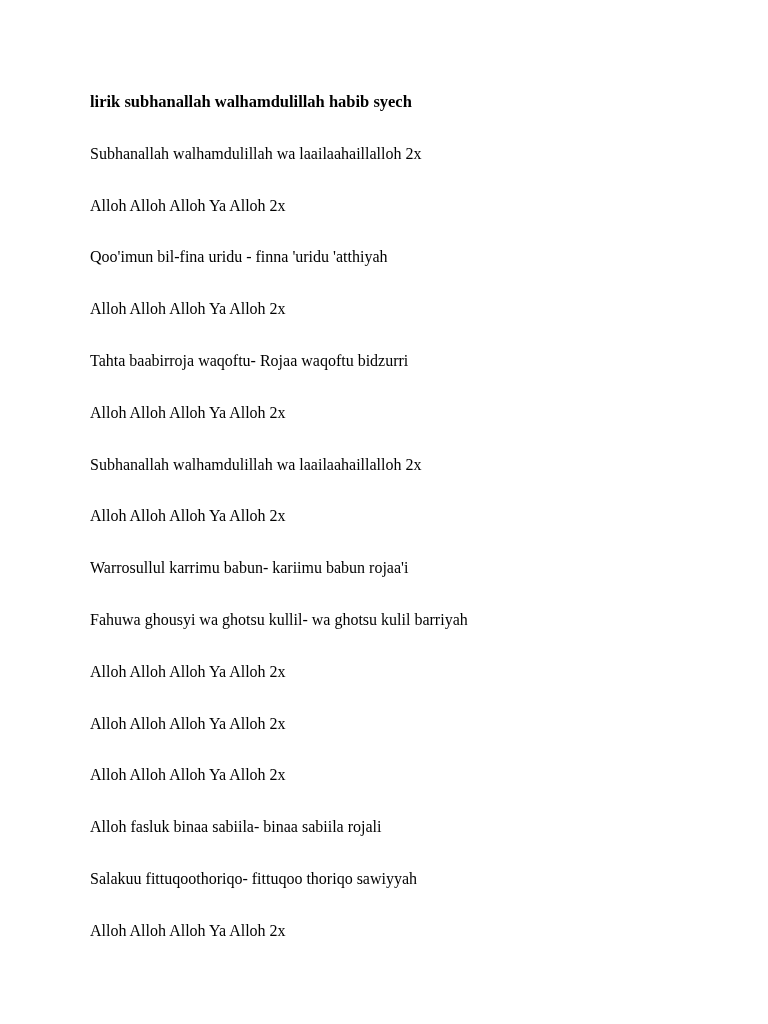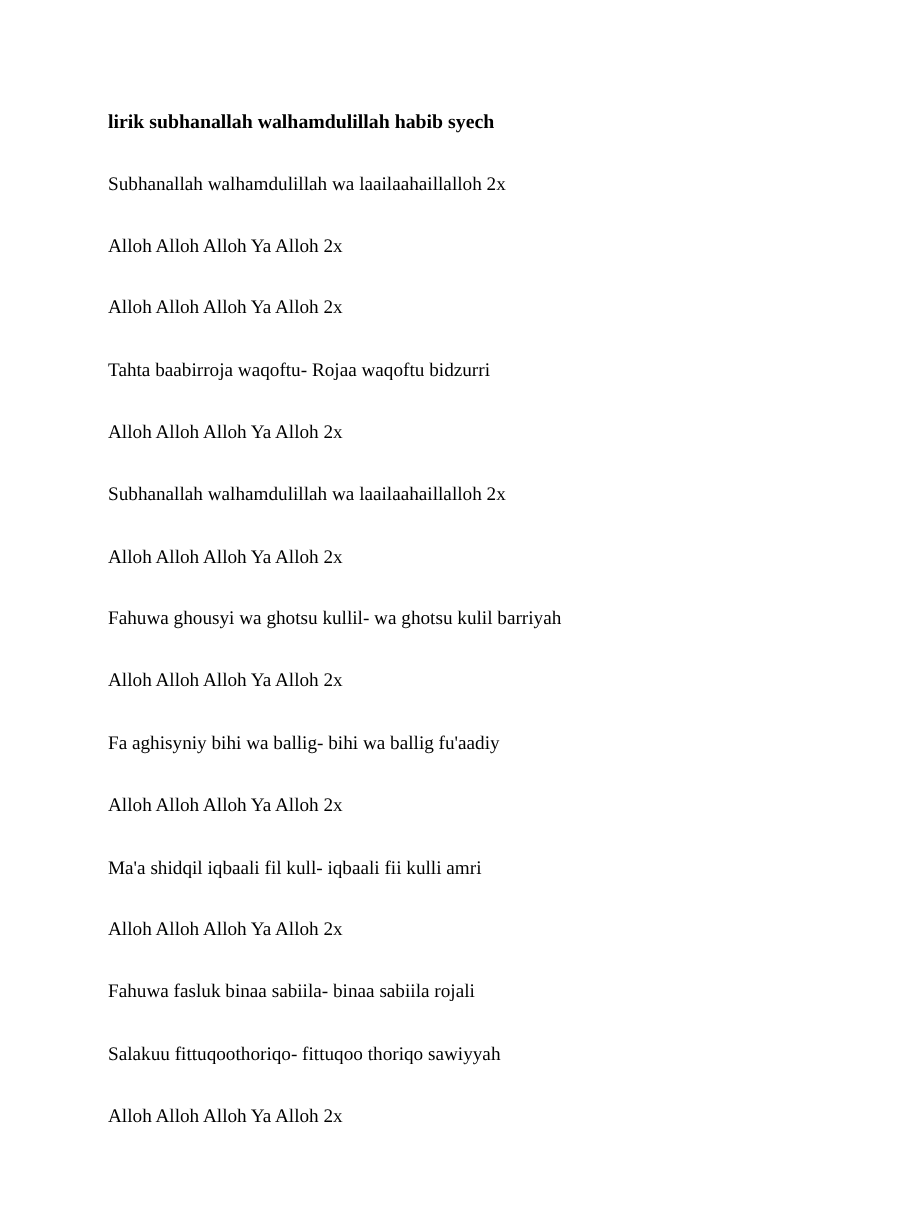--- a/index.html
+++ b/index.html
@@ -45,45 +45,45 @@
   <div class="content">
 
     <h1 class="doc-title">lirik subhanallah walhamdulillah habib syech</h1>
 
     <div class="stanza">
       <div class="line">Subhanallah walhamdulillah wa laailaahaillalloh 2x</div>
       <div class="line">Alloh Alloh Alloh Ya Alloh 2x</div>
     </div>
 
     <div class="stanza">
+      <div class="line">Qoo'imun bil-fina uridu - finna 'uridu 'atthiyah</div>
       <div class="line">Alloh Alloh Alloh Ya Alloh 2x</div>
     </div>
 
     <div class="stanza">
       <div class="line">Tahta baabirroja waqoftu- Rojaa waqoftu bidzurri</div>
       <div class="line">Alloh Alloh Alloh Ya Alloh 2x</div>
     </div>
 
     <div class="stanza">
       <div class="line">Subhanallah walhamdulillah wa laailaahaillalloh 2x</div>
       <div class="line">Alloh Alloh Alloh Ya Alloh 2x</div>
     </div>
 
     <div class="stanza">
+      <div class="line">Warrosullul karrimu babun- kariimu babun rojaa'i</div>
       <div class="line">Fahuwa ghousyi wa ghotsu kullil- wa ghotsu kulil barriyah</div>
       <div class="line">Alloh Alloh Alloh Ya Alloh 2x</div>
-      <div class="line">Fa aghisyniy bihi wa ballig- bihi wa ballig fu'aadiy</div>
       <div class="line">Alloh Alloh Alloh Ya Alloh 2x</div>
     </div>
 
     <div class="stanza">
-      <div class="line">Ma'a shidqil iqbaali fil kull- iqbaali fii kulli amri</div>
       <div class="line">Alloh Alloh Alloh Ya Alloh 2x</div>
     </div>
 
     <div class="stanza">
-      <div class="line">Fahuwa fasluk binaa sabiila- binaa sabiila rojali</div>
+      <div class="line">Alloh fasluk binaa sabiila- binaa sabiila rojali</div>
       <div class="line">Salakuu fittuqoothoriqo- fittuqoo thoriqo sawiyyah</div>
       <div class="line">Alloh Alloh Alloh Ya Alloh 2x</div>
     </div>
 
   </div>
 </div>
 
 </body></html>

